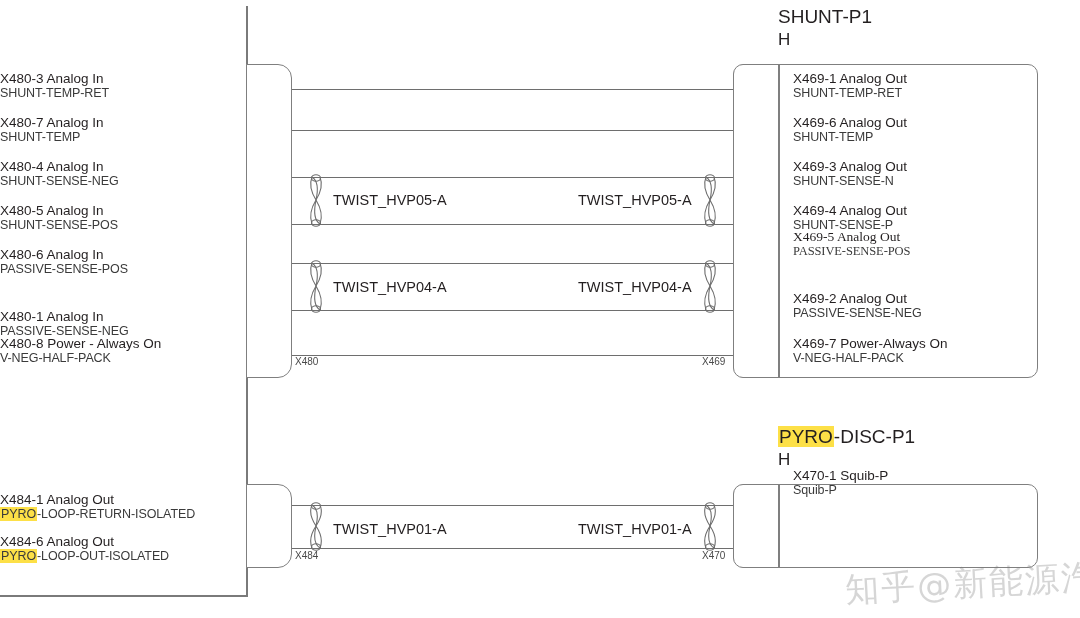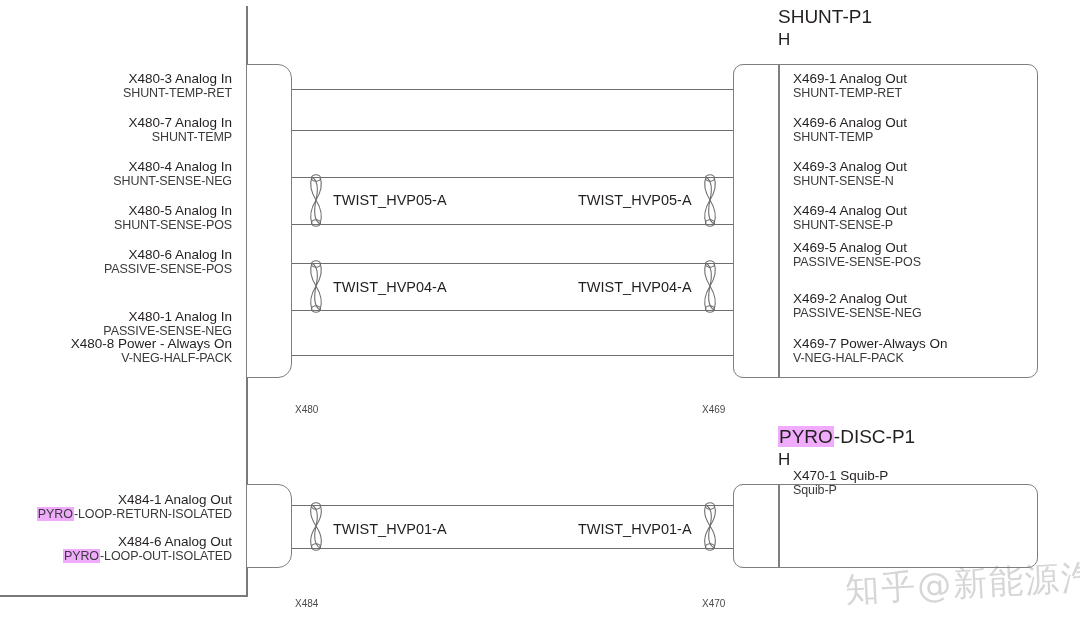--- a/index.html
+++ b/index.html
@@ -72,46 +72,45 @@
     display: block;
     font-size: 13.5px;
     color: #231f20;
   }
   .lbl .l2 {
     display: block;
     font-size: 12.5px;
     color: #3a3a3a;
     letter-spacing: -0.1px;
   }
-  .lbl.right-al { text-align: right; }
+  .lbl.right-al { }
   .lbl.left-al  { text-align: left; }
 
   .hdr {
     position: absolute;
     font-size: 19px;
     color: #231f20;
     white-space: nowrap;
     line-height: 1.25;
   }
   .hdr .sub {
     display: block;
     font-size: 17px;
   }
 
   .hl {
-    background: #f0abfc;
+    background: #fde047;
     padding: 0 1px;
   }
 
   .refname {
     position: absolute;
     font-size: 10px;
     color: #4a4a4a;
     white-space: nowrap;
-    margin-top: 48px;
   }
 
   .twistlabel {
     position: absolute;
     font-size: 14.5px;
     color: #231f20;
     white-space: nowrap;
   }
 
   
@@ -238,21 +237,21 @@
     <span class="l2">SHUNT-TEMP</span>
   </div>
   <div class="lbl left-al" style="left:793px; top:159px;">
     <span class="l1">X469-3 Analog Out</span>
     <span class="l2">SHUNT-SENSE-N</span>
   </div>
   <div class="lbl left-al" style="left:793px; top:203px;">
     <span class="l1">X469-4 Analog Out</span>
     <span class="l2">SHUNT-SENSE-P</span>
   </div>
-  <div class="lbl left-al" style="left:793px; top:240px;">
+  <div class="lbl left-al" style="left:793px; top:229px;font-family:Liberation Serif, serif;">
     <span class="l1">X469-5 Analog Out</span>
     <span class="l2">PASSIVE-SENSE-POS</span>
   </div>
   <div class="lbl left-al" style="left:793px; top:291px;">
     <span class="l1">X469-2 Analog Out</span>
     <span class="l2">PASSIVE-SENSE-NEG</span>
   </div>
   <div class="lbl left-al" style="left:793px; top:336px;">
     <span class="l1">X469-7 Power-Always On</span>
     <span class="l2">V-NEG-HALF-PACK</span>

